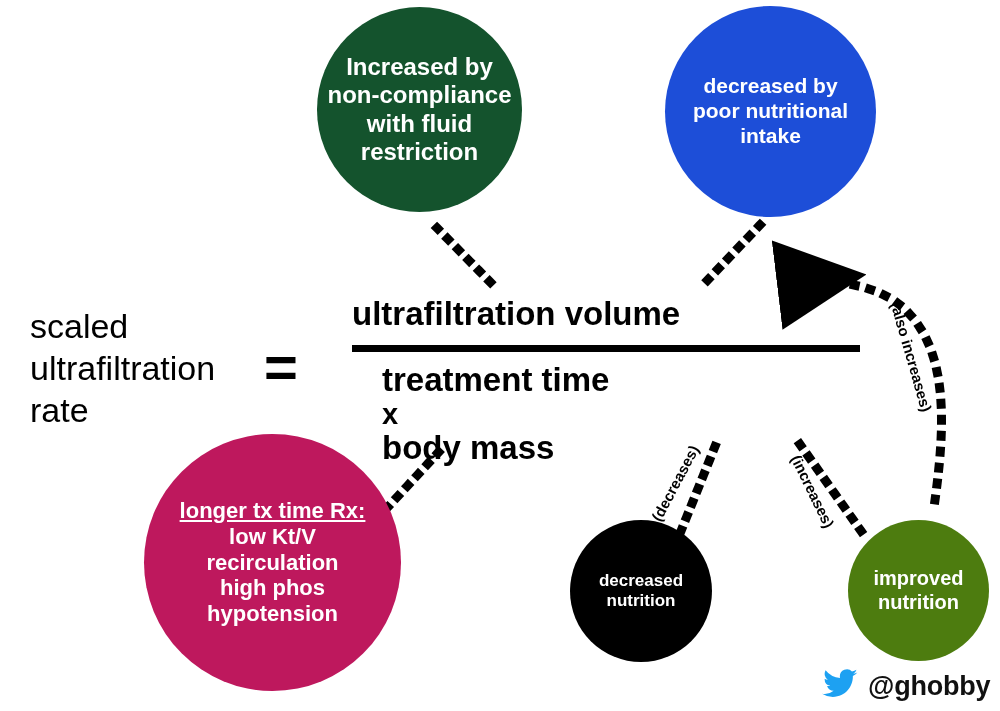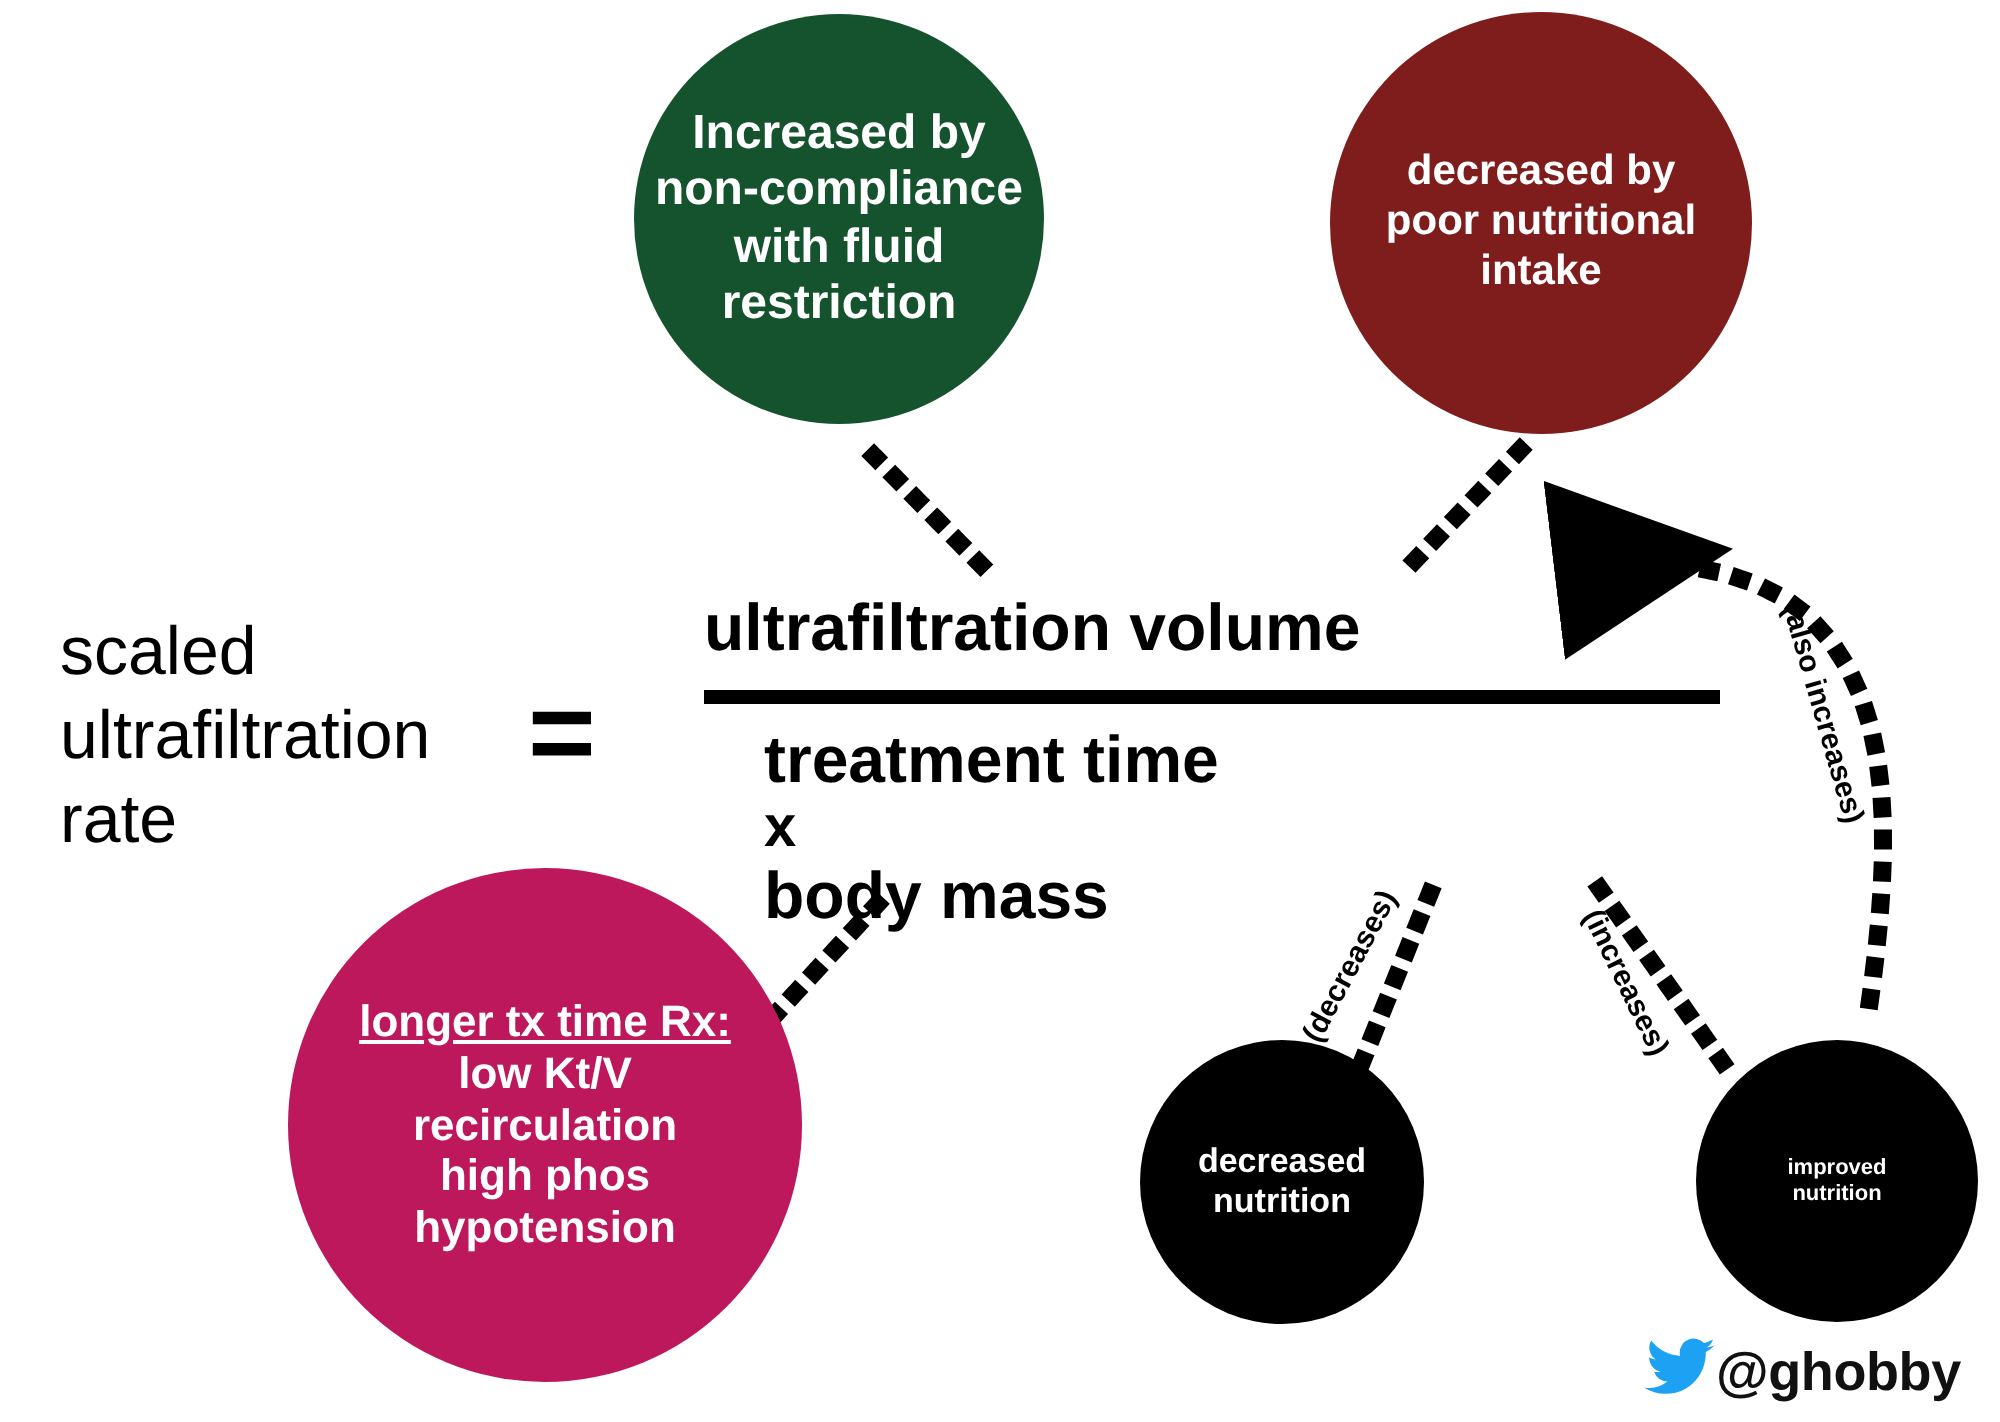--- a/index.html
+++ b/index.html
@@ -33,37 +33,37 @@
   .u { text-decoration: underline; }
 
   
   #bubble-fluid {
     left: 317px; top: 7px; width: 205px; height: 205px;
     background: #14532d;
     font-size: 24px;
   }
   #bubble-intake {
     left: 665px; top: 6px; width: 211px; height: 211px;
-    background: #7f1d1d;
+    background: #1d4ed8;
     font-size: 21px;
   }
   #bubble-txtime {
     left: 144px; top: 434px; width: 257px; height: 257px;
     background: #be185d;
     font-size: 22px;
   }
   #bubble-decnut {
     left: 570px; top: 520px; width: 142px; height: 142px;
     background: #000000;
     font-size: 17px;
   }
   #bubble-impnut {
     left: 848px; top: 520px; width: 141px; height: 141px;
-    background: #000000;
-    font-size: 11px;
+    background: #4d7c0f;
+    font-size: 20px;
   }
 
   
   #lhs {
     position: absolute;
     left: 30px; top: 305px;
     width: 220px;
     font-size: 34px;
     font-weight: normal;
     color: #000;
@@ -121,20 +121,21 @@
   #label-decreases { left: 648px; top: 516px; transform: rotate(-62deg); }
   #label-increases { left: 803px; top: 452px; transform: rotate(64deg); }
   #label-also-increases { left: 904px; top: 300px; transform: rotate(74deg); }
 
   
   #credit {
     position: absolute;
     left: 822px; top: 669px;
     display: flex;
     align-items: center;
+    gap: 10px;
   }
   #credit .handle {
     font-size: 27px;
     font-weight: bold;
     color: #111;
     letter-spacing: -0.2px;
   }
 
   svg.overlay {
     position: absolute;

